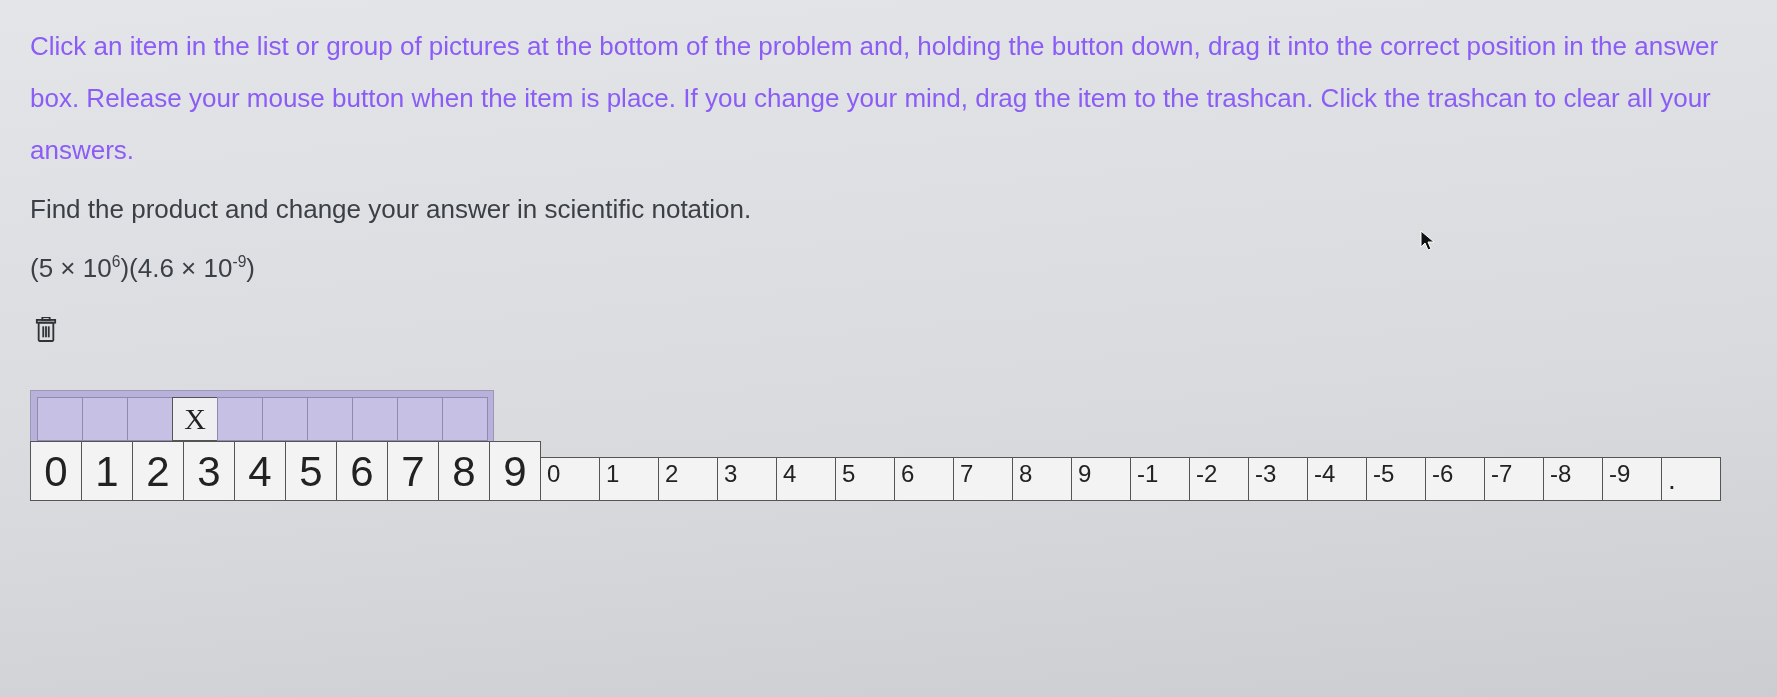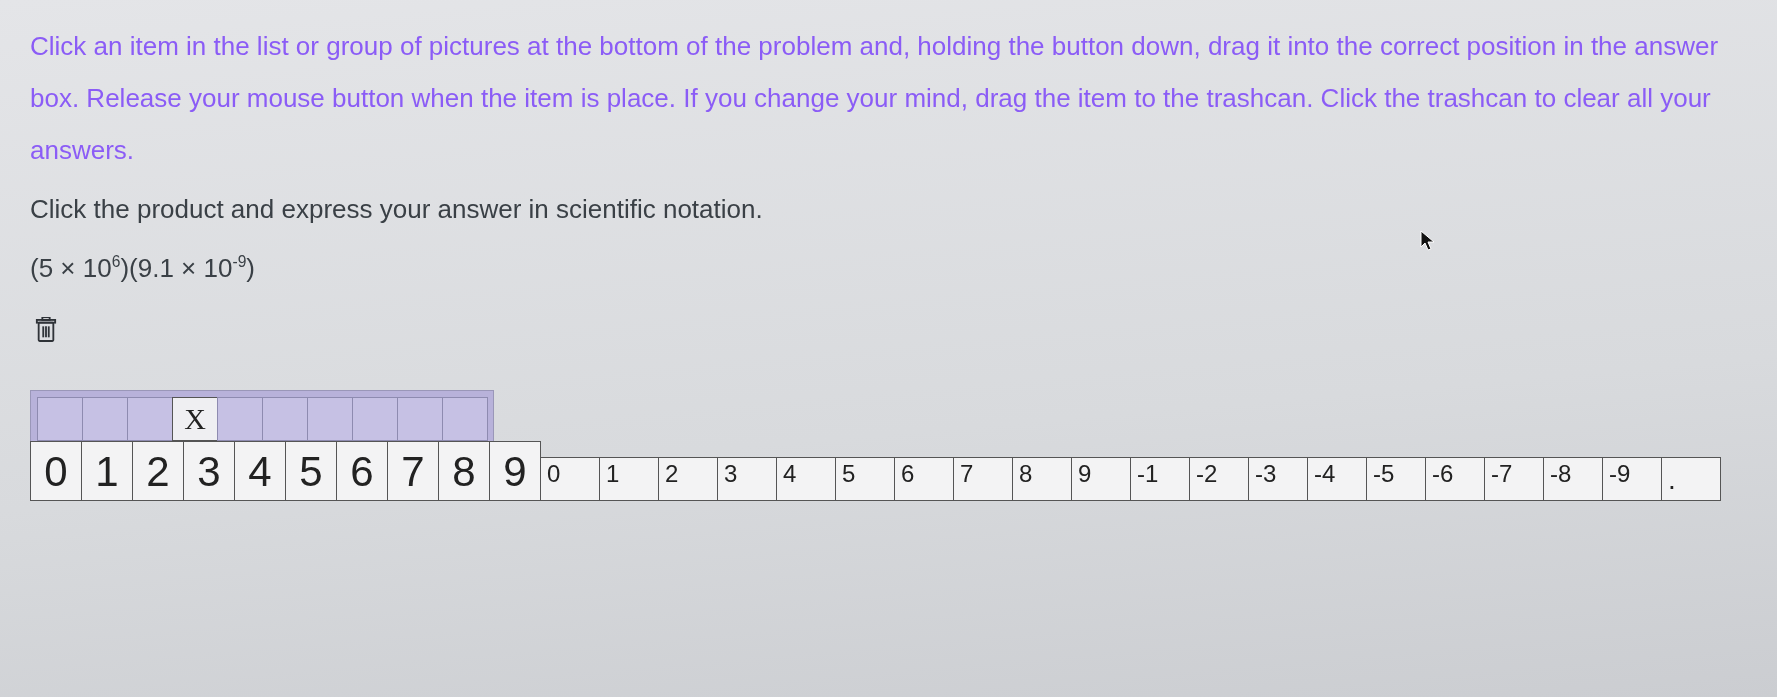--- a/index.html
+++ b/index.html
@@ -90,24 +90,24 @@
     left:1420px; top:230px;
     width:16px;height:22px;
     pointer-events:none;
   }
 </style>
 </head>
 <body>
 
 <div class="instructions">Click an item in the list or group of pictures at the bottom of the problem and, holding the button down, drag it into the correct position in the answer box. Release your mouse button when the item is place. If you change your mind, drag the item to the trashcan. Click the trashcan to clear all your answers.</div>
 
-<div class="prompt">Click the product and express your answer in scientific notation.</div>
+<div class="prompt">Find the product and change your answer in scientific notation.</div>
 
 <div class="expression">
-  (<span>5</span> × <span>10</span><sup>6</sup>)(<span>9.1</span> × <span>10</span><sup>-9</sup>)
+  (<span>5</span> × <span>10</span><sup>6</sup>)(<span>4.6</span> × <span>10</span><sup>-9</sup>)
 </div>
 
 <div class="trash-btn">
   <svg viewBox="0 0 24 28">
     <rect x="4" y="6" width="16" height="20" rx="1" fill="none" stroke="#2f3338" stroke-width="2"></rect>
     <rect x="2" y="3" width="20" height="3" fill="none" stroke="#2f3338" stroke-width="2"></rect>
     <rect x="8" y="0" width="8" height="3" fill="none" stroke="#2f3338" stroke-width="2"></rect>
     <line x1="9" y1="10" x2="9" y2="22" stroke="#2f3338" stroke-width="2"></line>
     <line x1="12" y1="10" x2="12" y2="22" stroke="#2f3338" stroke-width="2"></line>
     <line x1="15" y1="10" x2="15" y2="22" stroke="#2f3338" stroke-width="2"></line>

